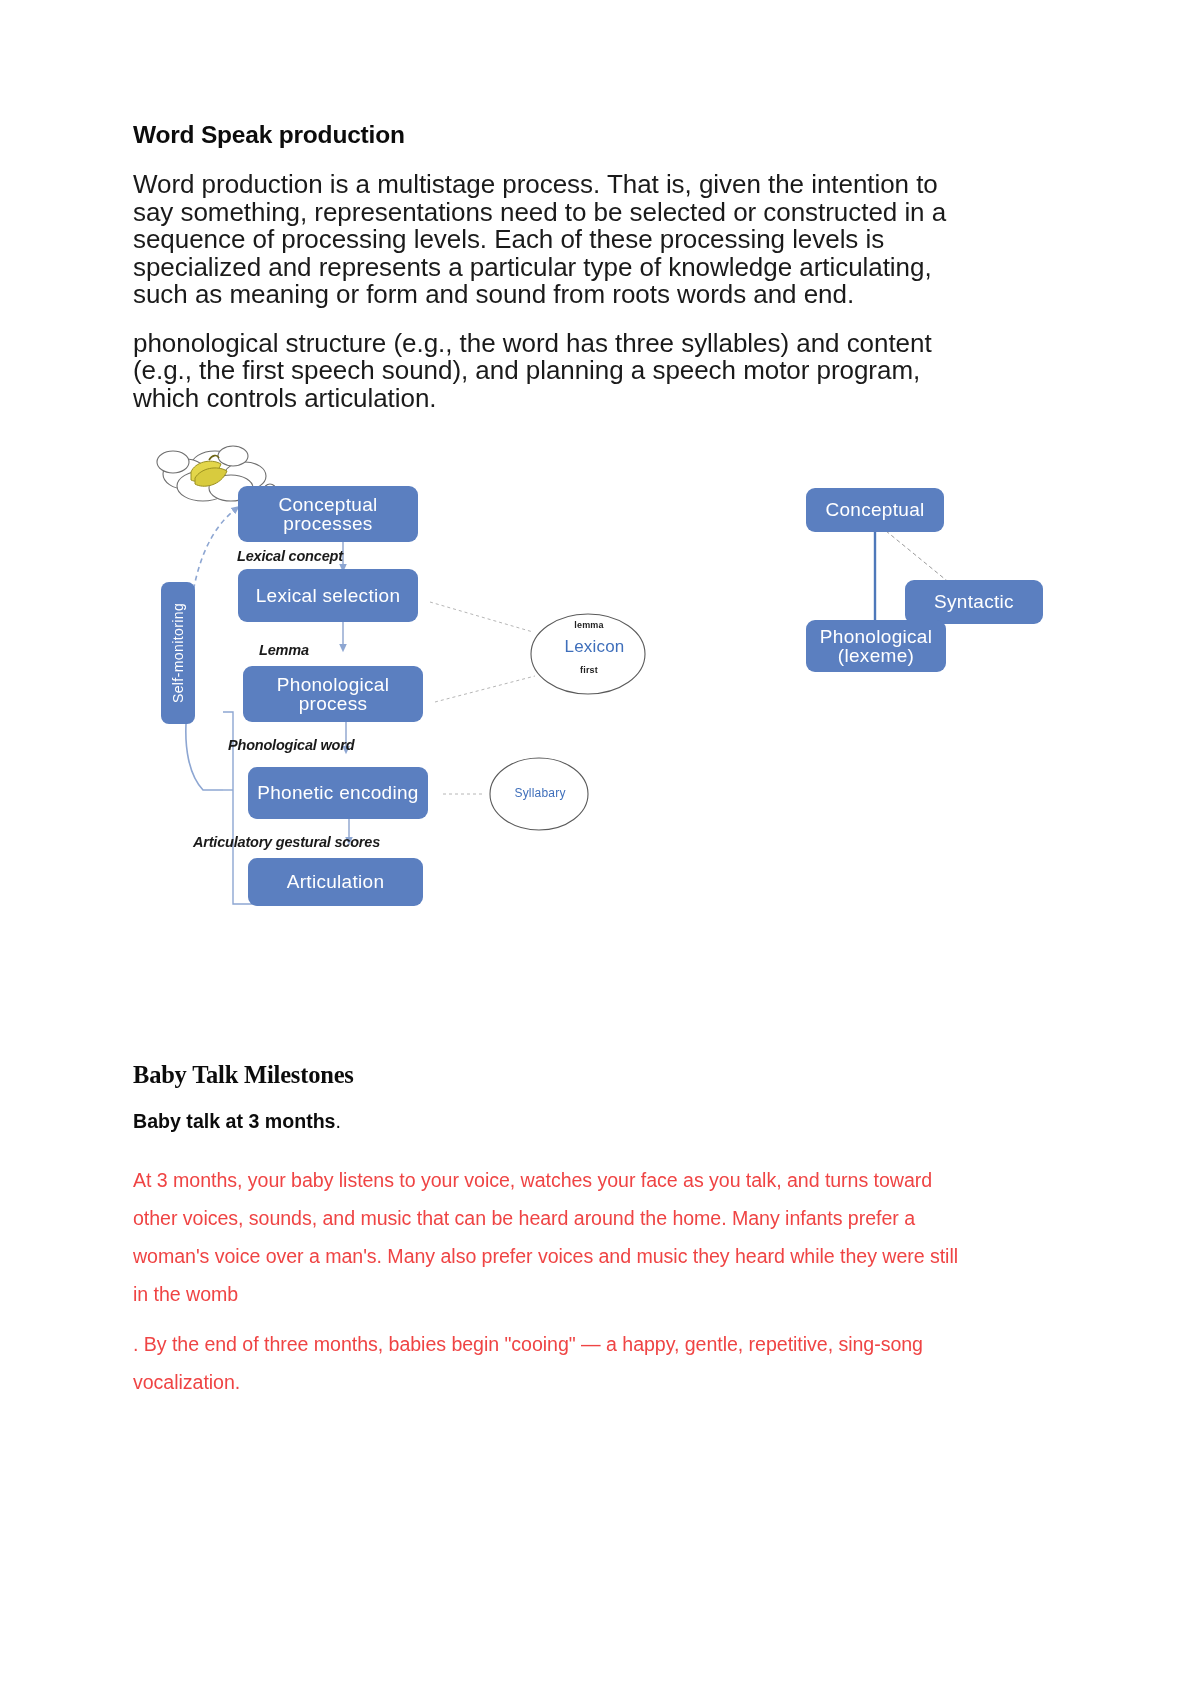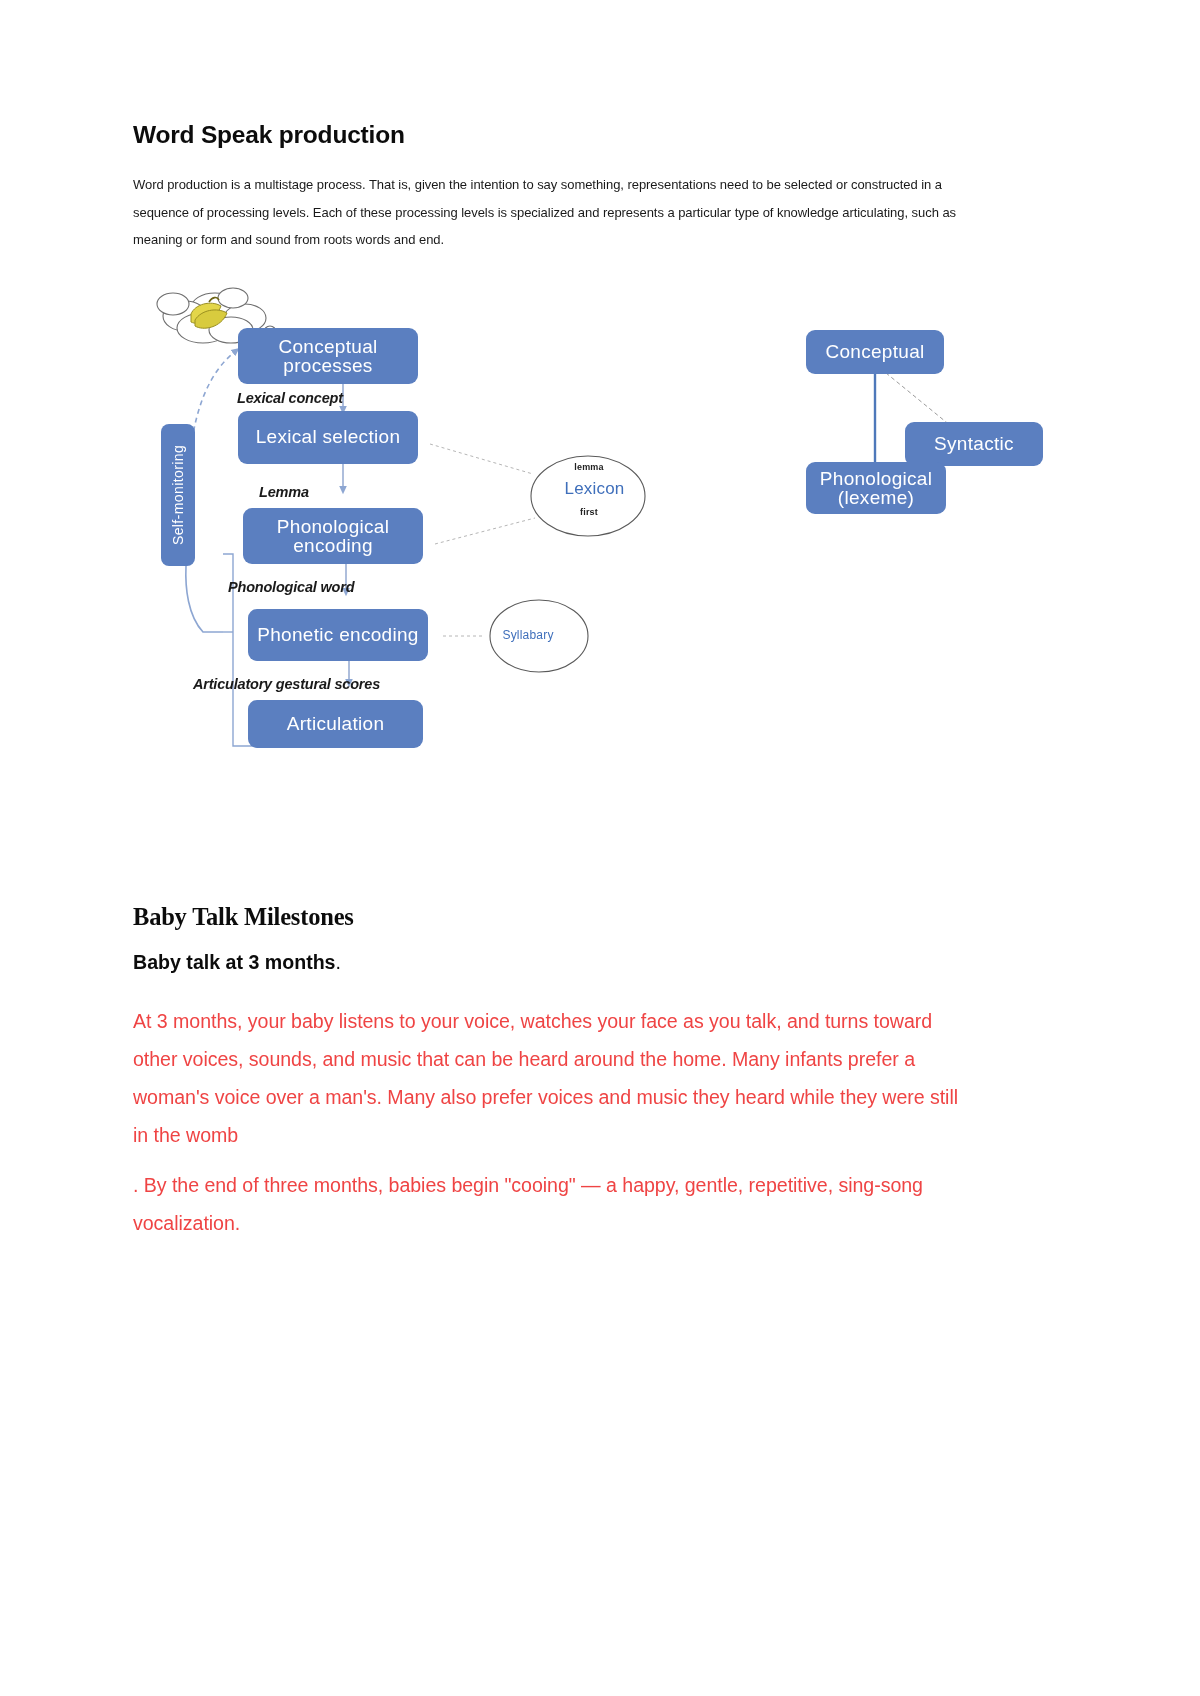--- a/index.html
+++ b/index.html
@@ -40,21 +40,21 @@
   h1.doc-h2 {
     font-size: 24.5px;
     font-weight: bold;
     letter-spacing: -0.2px;
     margin: 0 0 18px 0;
     line-height: 1.2;
     color: #0c0c0c;
     font-family: Liberation Serif, serif;
   }
   p.body {
-    font-size: 13px;
+    font-size: 26px;
     line-height: 27.5px;
     margin: 0 0 21px 0;
     color: #1a1a1a;
     letter-spacing: -0.05px;
   }
   p.body-wide {
     font-size: 19.6px;
     line-height: 38px;
     margin: 0 0 12px 0;
     color: #ef4444;
@@ -133,20 +133,21 @@
 </head>
 <body>
 
 <div class="page">
   <div class="content">
 
     <h1 class="doc-h">Word Speak production</h1>
 
     <p class="body">Word production is a multistage process. That is, given the intention to say something, representations need to be selected or constructed in a sequence of processing levels. Each of these processing levels is specialized and represents a particular type of knowledge articulating, such as meaning or form and sound from roots words and end.</p>
 
+    <p class="body">phonological structure (e.g., the word has three syllables) and content (e.g., the first speech sound), and planning a speech motor program, which controls articulation.</p>
 
     <div class="figure">
 
       <svg width="835" height="510" viewBox="0 0 835 510">
         <defs>
           <marker id="arr" markerWidth="7" markerHeight="7" refX="3.2" refY="3" orient="auto">
             <path d="M0,0.6 L5.2,3 L0,5.4 z" fill="#8da6d2"></path>
           </marker>
         </defs>
 
@@ -205,40 +206,40 @@
       <div class="arrowlabel" style="left:104px; top:114px;">Lexical concept</div>
 
       <div class="nodebox" style="left:105px; top:135px; width:180px; height:53px;">
         <div>Lexical selection</div>
       </div>
 
       <div class="arrowlabel" style="left:126px; top:208px;">Lemma</div>
 
       <div class="nodebox two-line" style="left:110px; top:232px; width:180px; height:56px; flex-direction:column;">
         <div>Phonological</div>
-        <div>encoding</div>
+        <div>process</div>
       </div>
 
       <div class="arrowlabel" style="left:95px; top:303px;">Phonological word</div>
 
       <div class="nodebox" style="left:115px; top:333px; width:180px; height:52px;">
         <div>Phonetic encoding</div>
       </div>
 
       <div class="arrowlabel" style="left:60px; top:400px;">Articulatory gestural scores</div>
 
       <div class="nodebox" style="left:115px; top:424px; width:175px; height:48px;">
         <div>Articulation</div>
       </div>
 
       <div class="ellipse-label ell-small" style="left:428px; top:186px; width:56px;">lemma</div>
       <div class="ellipse-label ell-main" style="left:419px; top:203px; width:85px;">Lexicon</div>
       <div class="ellipse-label ell-small" style="left:428px; top:231px; width:56px;">first</div>
 
-      <div class="ellipse-label ell-syl" style="left:356px; top:352px; width:78px;">Syllabary</div>
+      <div class="ellipse-label ell-syl" style="left:368px; top:352px; width:78px;">Syllabary</div>
 
       <div class="nodebox" style="left:673px; top:54px; width:138px; height:44px;">
         <div>Conceptual</div>
       </div>
 
       <div class="nodebox" style="left:772px; top:146px; width:138px; height:44px;">
         <div>Syntactic</div>
       </div>
 
       <div class="nodebox two-line" style="left:673px; top:186px; width:140px; height:52px; flex-direction:column;">

